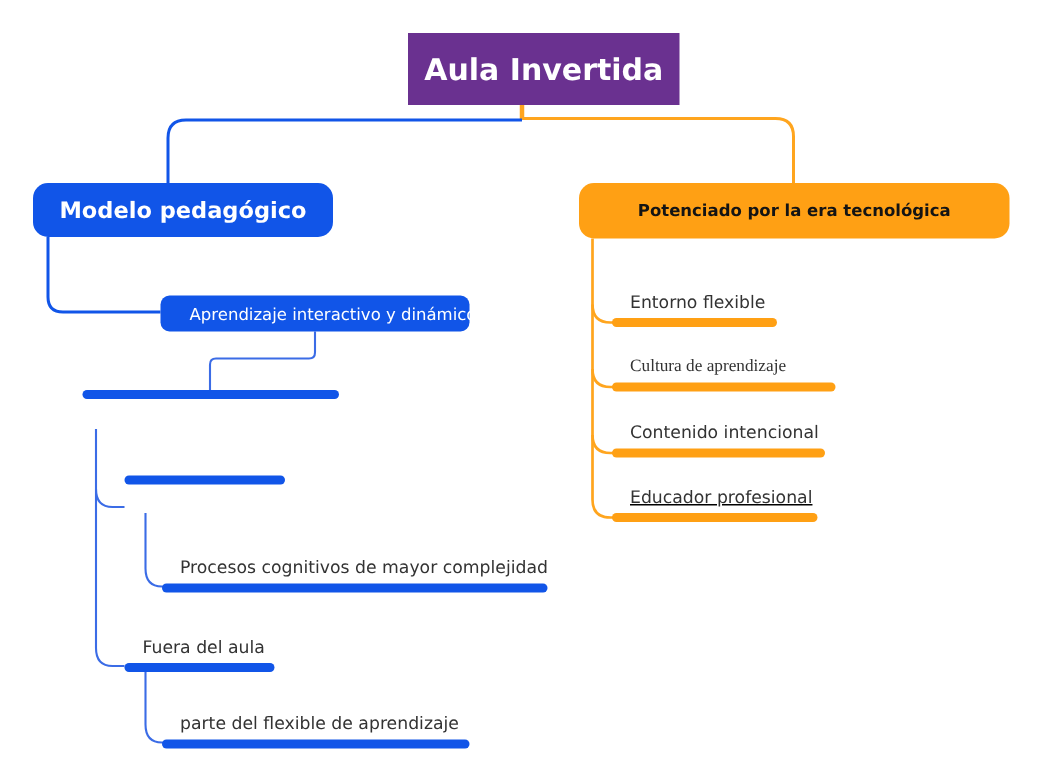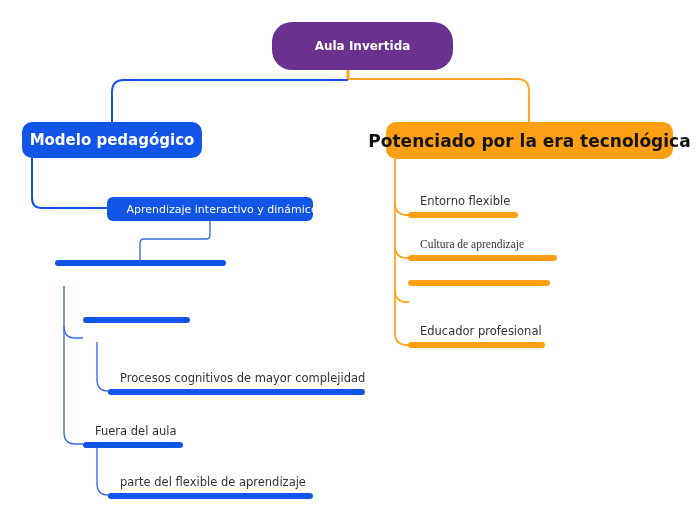--- a/index.html
+++ b/index.html
@@ -15,30 +15,30 @@
   .c-orange-main{stroke:var(--orange-line,#ffa51e);stroke-width:2px;}
   .c-stub{stroke:var(--orange-line,#ffa51e);stroke-width:3px;}
   .c-blue-thin{stroke:var(--blue-line,#3b6ce6);stroke-width:1.4px;}
   .c-orange-thin{stroke:var(--orange-line,#ffa51e);stroke-width:1.8px;}
 
   .node{
     position:absolute;display:flex;align-items:center;justify-content:center;
     white-space:nowrap;box-sizing:border-box;
   }
   .node-root{
-    left:272px;top:22px;width:181px;height:48px;border-radius:20px;
-    background:var(--root-bg,#6a3190);color:#ffffff;font-weight:bold;font-size:12px;
+    left:272px;top:22px;width:181px;height:48px;border-radius:0;
+    background:var(--root-bg,#6a3190);color:#ffffff;font-weight:bold;font-size:20px;
   }
   .node-modelo{
-    left:22px;top:122px;width:180px;height:36px;border-radius:10px;
+    left:22px;top:122px;width:200px;height:36px;border-radius:10px;
     background:var(--blue,#1155e8);color:#ffffff;font-weight:bold;font-size:15px;
   }
   .node-pot{
     left:386px;top:122px;width:287px;height:37px;border-radius:10px;
-    background:var(--orange,#ffa014);color:#141414;font-weight:bold;font-size:17px;
+    background:var(--orange,#ffa014);color:#141414;font-weight:bold;font-size:11px;
   }
   .node-apr{
     left:107px;top:197px;width:206px;height:24px;border-radius:6px;
     background:var(--blue,#1155e8);color:#ffffff;font-size:11px;padding-left:24px;
   }
 
   .leaf{position:absolute;}
   .leaf-text{
     font-size:11.5px;color:var(--text-dark,#333333);
     padding-left:12px;white-space:nowrap;line-height:16px;margin-bottom:3px;
@@ -47,21 +47,21 @@
   .leaf.orange .leaf-bar{background:var(--orange,#ffa014);}
 
   .n-semi {left:55px; top:260px;}  .n-semi  .leaf-bar{width:171px;}
   .n-dentro{left:83px; top:317px;} .n-dentro .leaf-bar{width:107px;}
   .n-proc {left:108px;top:370px;}  .n-proc  .leaf-bar{width:257px;}
   .n-fuera{left:83px; top:423px;}  .n-fuera .leaf-bar{width:100px;}
   .n-parte{left:108px;top:474px;}  .n-parte .leaf-bar{width:205px;}
   .n-ent  {left:408px;top:193px;}  .n-ent   .leaf-bar{width:110px;}
   .n-cult {left:408px;top:236px;font-family:Liberation Serif, serif;}  .n-cult  .leaf-bar{width:149px;}
   .n-cont {left:408px;top:280px;}  .n-cont  .leaf-bar{width:142px;}
-  .n-edu  {left:408px;top:323px;}  .n-edu   .leaf-bar{width:137px;}
+  .n-edu  {left:408px;top:323px;text-decoration:underline;}  .n-edu   .leaf-bar{width:137px;}
 </style>
 </head>
 <body>
 
 <div id="canvas">
 
   <svg class="connectors" viewBox="0 0 696 520">
     <path class="c-stub" d="M348,68 V80"></path>
     <path class="c-blue-main" d="M348,80 H124 Q112,80 112,92 V122"></path>
     <path class="c-orange-main" d="M348,79 H517 Q529,79 529,91 V122"></path>
@@ -120,20 +120,21 @@
     <div class="leaf-text">Entorno flexible</div>
     <div class="leaf-bar"></div>
   </div>
 
   <div class="leaf orange n-cult">
     <div class="leaf-text">Cultura de aprendizaje</div>
     <div class="leaf-bar"></div>
   </div>
 
   <div class="leaf orange n-cont">
+    <div class="leaf-text">Contenido intencional</div>
     <div class="leaf-bar"></div>
   </div>
 
   <div class="leaf orange n-edu">
     <div class="leaf-text">Educador profesional</div>
     <div class="leaf-bar"></div>
   </div>
 
 </div>
 

